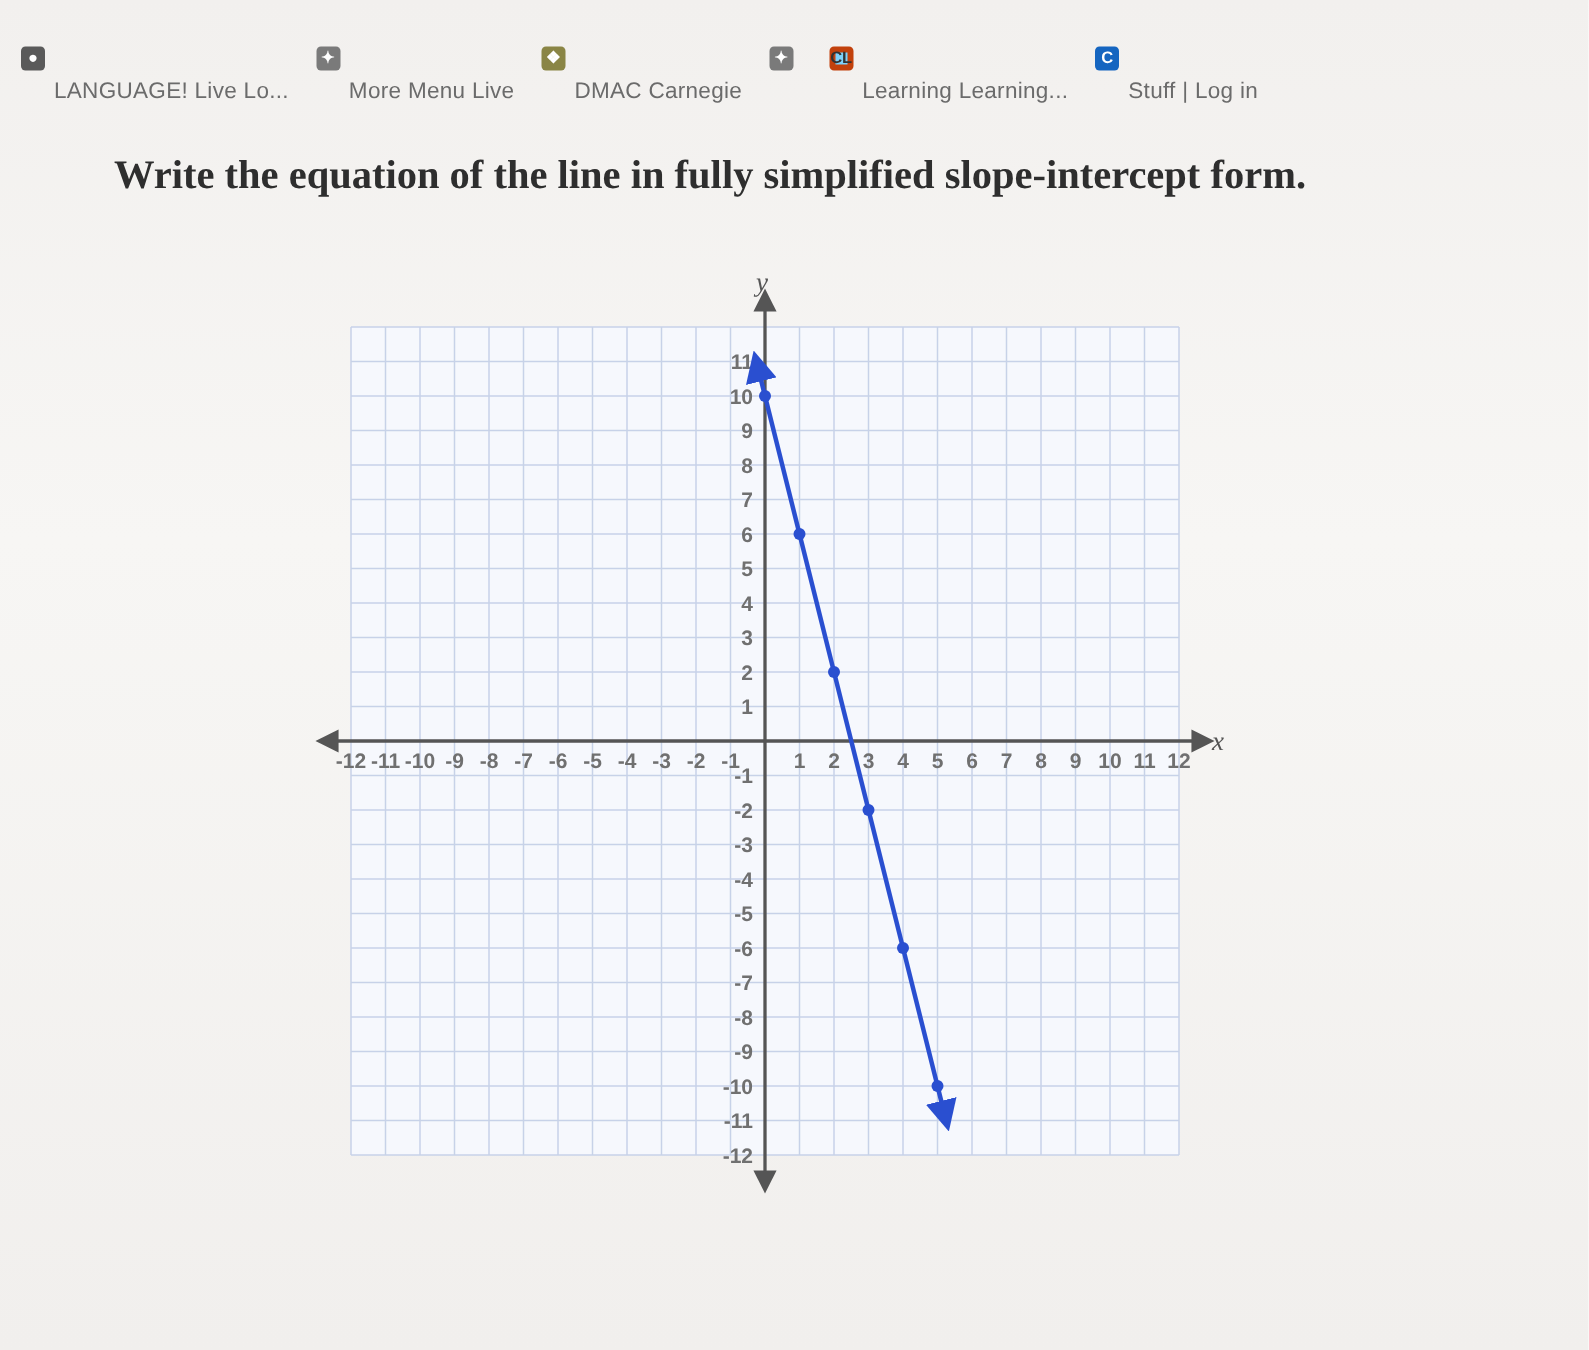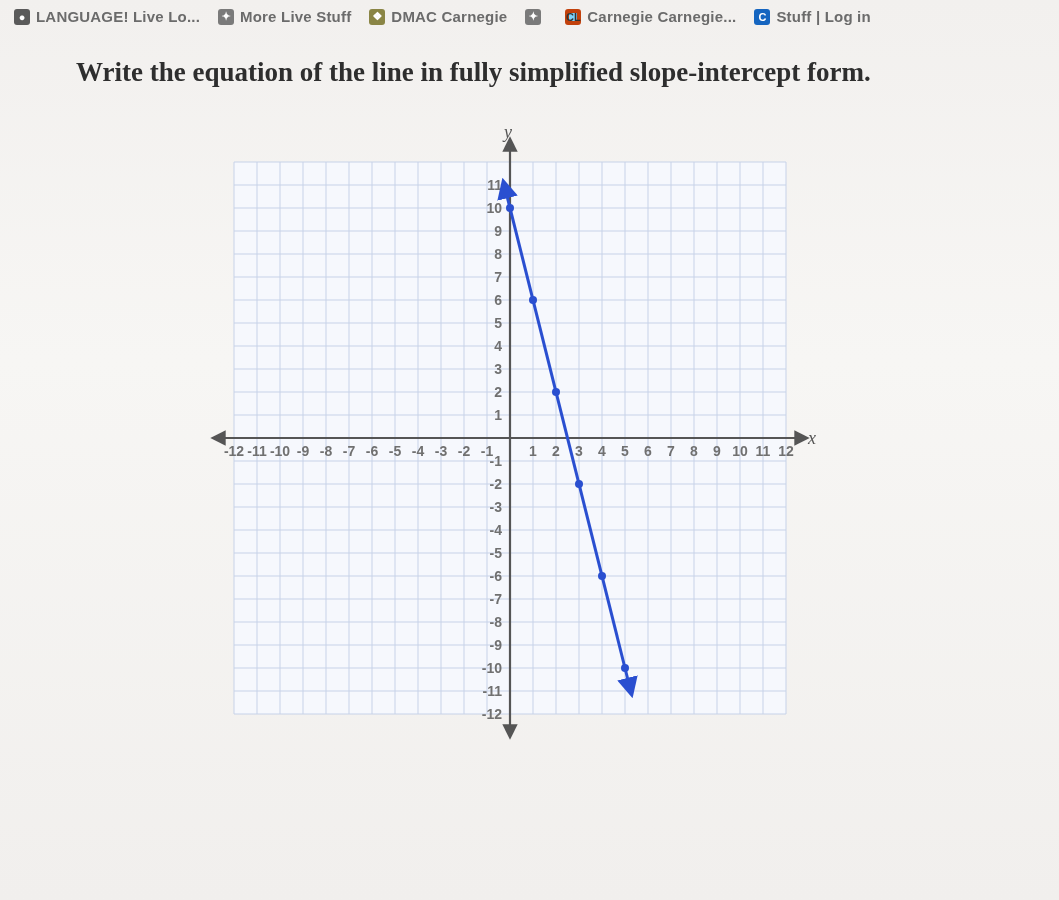--- a/index.html
+++ b/index.html
@@ -27,24 +27,24 @@
       align-items:center;
       gap:6px;
       white-space:nowrap;
       cursor:pointer;
     }
     .tab .ficon {
       width:16px;height:16px;border-radius:3px;
       display:inline-flex;align-items:center;justify-content:center;
       font-size:11px;color:#fff;font-weight:bold;
     }
-    .tab .label { font-weight:700; letter-spacing:.2px; }
+    .tab .label { font-weight:400; letter-spacing:.2px;margin-top:44px; }
     .prompt {
       font-size:27px;
-      margin:22px 0 30px 76px;
+      margin:22px 0 42px 76px;
       color:#2e2e2e;
       font-weight:600;
       filter:blur(0.5px);
     }
     .graph-wrap {
       width:620px; height:640px;
       margin-left:200px;
       position:relative;
     }
     svg { display:block; }
@@ -54,33 +54,33 @@
 </head>
 <body>
 
 <div class="tabs">
   <div class="tab">
     <span class="ficon" style="background:#5a5a5a">●</span>
     <span class="label">LANGUAGE! Live Lo...</span>
   </div>
   <div class="tab">
     <span class="ficon" style="background:#7a7a7a">✦</span>
-    <span class="label">More Live Stuff</span>
+    <span class="label">More Menu Live</span>
   </div>
   <div class="tab">
     <span class="ficon" style="background:#8a8545">❖</span>
     <span class="label">DMAC Carnegie</span>
   </div>
   <div class="tab">
     <span class="ficon" style="background:#7a7a7a">✦</span>
     <span class="label"></span>
   </div>
   <div class="tab">
     <span class="ficon" style="background:#7dd3fc;color:#333;border:4px solid #c2410c">CL</span>
-    <span class="label">Carnegie Carnegie...</span>
+    <span class="label">Learning Learning...</span>
   </div>
   <div class="tab">
     <span class="ficon" style="background:#1565c0">C</span>
     <span class="label">Stuff | Log in</span>
   </div>
 </div>
 
 <div class="prompt">Write the equation of the line in fully simplified slope-intercept form.</div>
 
 <div class="graph-wrap">

